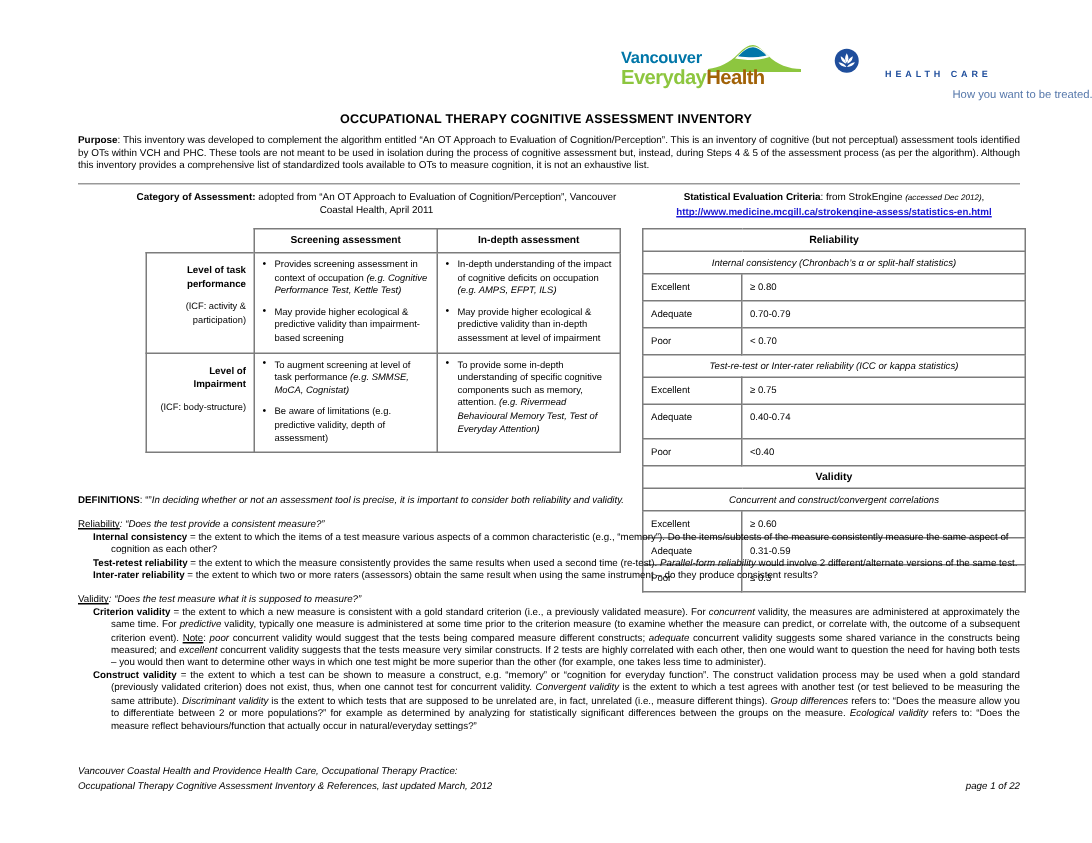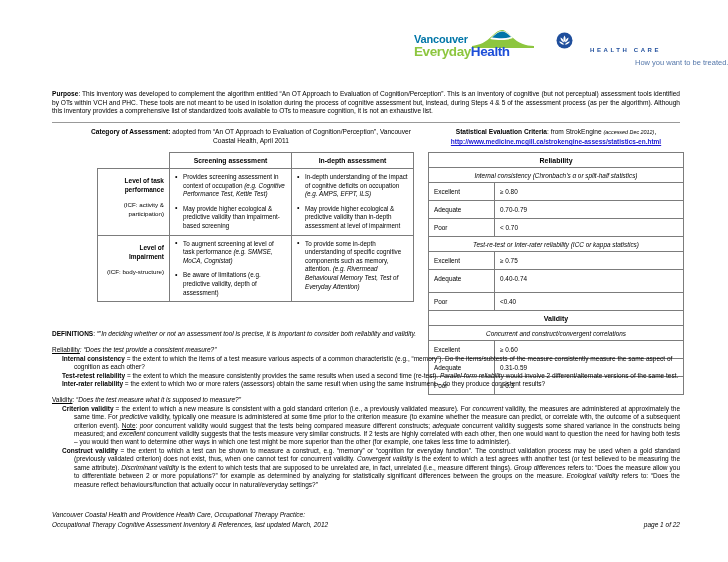--- a/index.html
+++ b/index.html
@@ -48,21 +48,21 @@
   }
   .vch-word2 {
     position: absolute;
     left: 0; top: 22px;
     font-size: 13.5px;
     font-weight: bold;
     letter-spacing: -0.4px;
     white-space: nowrap;
   }
   .vch-coastal { color: #8DC63F; }
-  .vch-health { color: #1d4ed8; }
+  .vch-health { color: #a16207; }
   .vch-mtn {
     position: absolute;
     left: 56px;
     top: 6px;
     width: 66px;
     height: 22px;
   }
   .phc-logo {
     position: relative;
     width: 136px;
@@ -311,20 +311,21 @@
       <svg class="phc-leaf" viewBox="0 0 17 17">
         <circle cx="8.5" cy="8.5" r="8" fill="#1F4E9C"></circle>
         <path d="M8.5 3.5 C7 6 7 8 8.5 10 C10 8 10 6 8.5 3.5 Z M4.5 5.5 C4.5 8 6 9.8 8.2 10.4 C7.6 8 6.4 6.3 4.5 5.5 Z M12.5 5.5 C10.6 6.3 9.4 8 8.8 10.4 C11 9.8 12.5 8 12.5 5.5 Z M3 9.5 C4 11.6 6 12.7 8.3 12.6 C7.2 10.8 5.3 9.7 3 9.5 Z M14 9.5 C11.7 9.7 9.8 10.8 8.7 12.6 C11 12.7 13 11.6 14 9.5 Z" fill="#ffffff"></path>
       </svg>
       <div class="phc-sub">HEALTH CARE</div>
       <div class="phc-tag">How you want to be treated.</div>
     </div>
 
   </div>
 
+  <div class="doc-title">OCCUPATIONAL THERAPY COGNITIVE ASSESSMENT INVENTORY</div>
 
   <div class="purpose"><b>Purpose</b><span>: This inventory was developed to complement the algorithm entitled “An OT Approach to Evaluation of Cognition/Perception”. This is an inventory of cognitive (but not perceptual) assessment tools identified by OTs within VCH and PHC. These tools are not meant to be used in isolation during the process of cognitive assessment but, instead, during Steps 4 &amp; 5 of the assessment process (as per the algorithm). Although this inventory provides a comprehensive list of standardized tools available to OTs to measure cognition, it is not an exhaustive list.</span></div>
 
   <div class="hrule top"></div>
 
   <div class="cap-left">
     <b>Category of Assessment:</b><span> adopted from “An OT Approach to Evaluation of Cognition/Perception”, Vancouver Coastal Health, April 2011</span>
   </div>
 
   <div class="cap-right">

